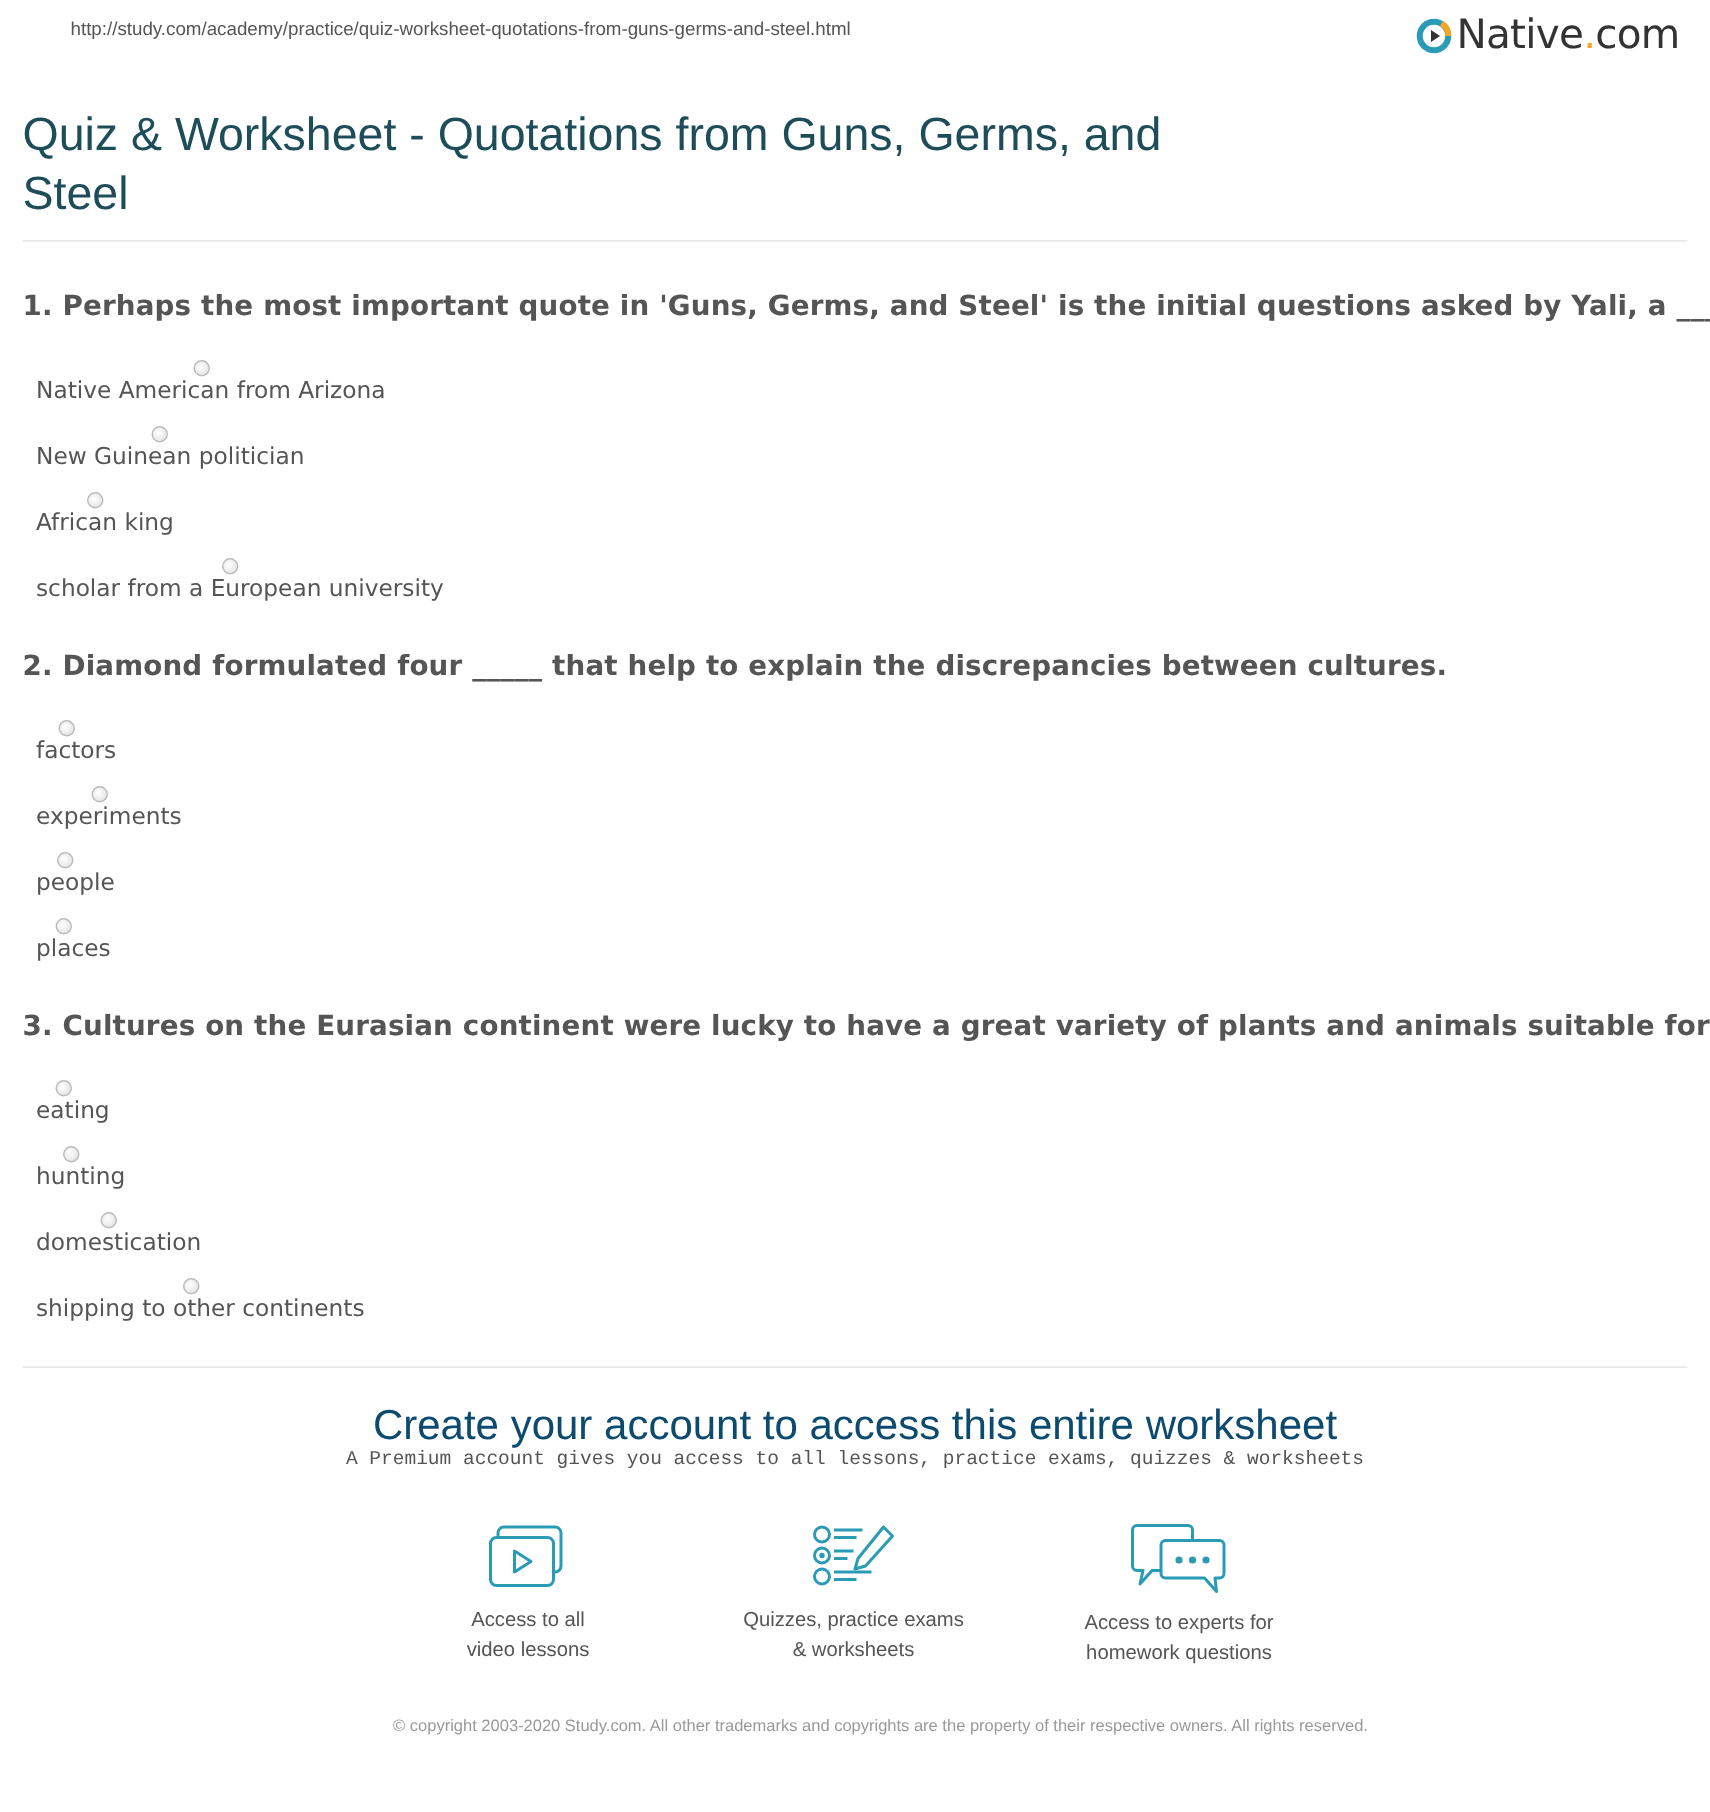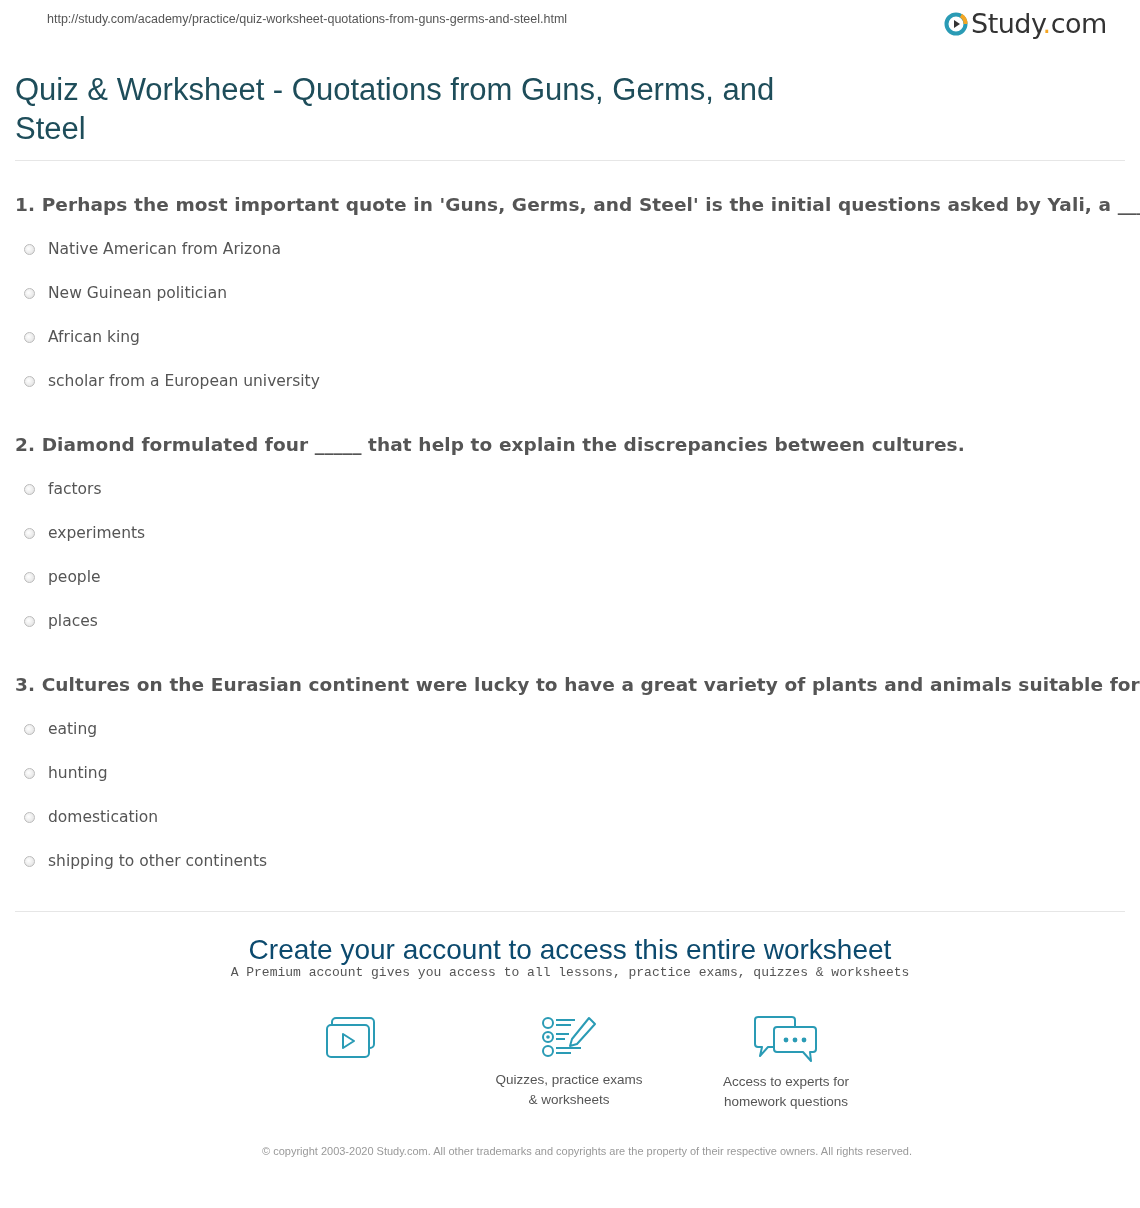--- a/index.html
+++ b/index.html
@@ -4,42 +4,42 @@
   <style>
     html, body { margin: 0; padding: 0; background: #ffffff; }
     body { width: 1140px; height: 1208px; position: relative; font-family: "DejaVu Sans", sans-serif; color: #4d4d4d; overflow: hidden; }
     .url { position: absolute; left: 15px; top: 12px; font-size: 12.5px; color: #555; font-family: "Liberation Sans", sans-serif; padding-left: 32px; }
     .logo { position: absolute; left: 944px; top: 8px; display: flex; align-items: center; }
     .logo-text { font-family: "DejaVu Sans", sans-serif; font-size: 27px; color: #333; letter-spacing: -0.5px; }
     .logo-dot { color: #f5a623; }
     .title { position: absolute; left: 15px; top: 70px; width: 830px; font-family: Liberation Sans, sans-serif; font-size: 31px; line-height: 39px; color: #1e4d5a; margin: 0; font-weight: normal; }
     .hr { position: absolute; left: 15px; right: 15px; height: 1px; background: #e6e6e6; }
     .question { position: absolute; left: 15px; font-size: 18.5px; font-weight: bold; color: #555; white-space: nowrap; letter-spacing: 0.1px; }
-    .option { position: absolute; left: 24px; display: flex; align-items: center; font-size: 15.5px; color: #555; }
+    .option { position: absolute; left: 24px; display: flex; align-items: center; font-size: 15.5px; color: #555; flex-direction: column; }
     .radio { width: 9px; height: 9px; border-radius: 50%; border: 1px solid #bbb; background: radial-gradient(circle at 40% 40%, #fff, #ddd); margin-right: 13px; }
     .cta { position: absolute; left: 0; width: 1140px; text-align: center; }
     .cta-title { top: 934px; font-size: 28px; color: #0c4a6e; font-family: "Liberation Sans", sans-serif; }
     .cta-sub { top: 965px; font-size: 13px; color: #555; font-family: Liberation Mono, monospace; }
     .feature { position: absolute; top: 1016px; width: 200px; text-align: center; }
     .feature svg { display: block; margin: 0 auto; }
     .feature-label { margin-top: 10px; font-size: 13.5px; color: #555; line-height: 20px; font-family: "Liberation Sans", sans-serif; }
     .footer { position: absolute; top: 1143px; left: 232px; width: 710px; text-align: center; font-size: 11px; color: #999; line-height: 17px; font-family: Liberation Sans, sans-serif; }
   </style>
 </head>
 <body>
 
 <div class="url">http://study.com/academy/practice/quiz-worksheet-quotations-from-guns-germs-and-steel.html</div>
 
 <div class="logo">
   <svg width="24" height="24" viewBox="0 0 24 24" style="margin-right:3px">
     <circle cx="12" cy="12" r="9.5" fill="none" stroke="#2a9bb5" stroke-width="4"></circle>
     <path d="M17 3.5 A9.5 9.5 0 0 1 21.5 12" fill="none" stroke="#f5a623" stroke-width="4"></path>
     <polygon points="10,8 16,12 10,16" fill="#333"></polygon>
   </svg>
-  <span class="logo-text"><span>Study</span><span class="logo-dot">.</span><span>com</span></span>
+  <span class="logo-text"><span>Native</span><span class="logo-dot">.</span><span>com</span></span>
 </div>
 
 <h1 class="title">Quiz &amp; Worksheet - Quotations from Guns, Germs, and Steel</h1>
 <div class="hr" style="top:160px"></div>
 
 <div class="question" style="top:194px">1. Perhaps the most important quote in 'Guns, Germs, and Steel' is the initial questions asked by Yali, a _____.</div>
 <div class="option" style="top:240px">
     <span class="radio"></span>
     <span>Native American from Arizona</span>
   </div>
@@ -96,20 +96,24 @@
 
 <div class="cta cta-title">Create your account to access this entire worksheet</div>
 <div class="cta cta-sub">A Premium account gives you access to all lessons, practice exams, quizzes &amp; worksheets</div>
 
 <div class="feature" style="left:252px">
   <svg width="52" height="44" viewBox="0 0 52 44">
     <rect x="6" y="2" width="42" height="30" rx="4" fill="none" stroke="#2a9bb5" stroke-width="2"></rect>
     <rect x="1" y="9" width="42" height="32" rx="4" fill="#fff" stroke="#2a9bb5" stroke-width="2"></rect>
     <polygon points="17,18 28,25 17,32" fill="none" stroke="#2a9bb5" stroke-width="2" stroke-linejoin="round"></polygon>
   </svg>
+  <div class="feature-label">
+      <div>Access to all</div>
+      <div>video lessons</div>
+    </div>
 </div>
 
 <div class="feature" style="left:469px">
   <svg width="56" height="44" viewBox="0 0 56 44">
     <circle cx="7" cy="7" r="5" fill="none" stroke="#2a9bb5" stroke-width="2"></circle>
     <circle cx="7" cy="21" r="5" fill="none" stroke="#2a9bb5" stroke-width="2"></circle>
     <circle cx="7" cy="21" r="1.8" fill="#2a9bb5"></circle>
     <circle cx="7" cy="35" r="5" fill="none" stroke="#2a9bb5" stroke-width="2"></circle>
     <line x1="15" y1="4" x2="34" y2="4" stroke="#2a9bb5" stroke-width="2"></line>
     <line x1="15" y1="9" x2="30" y2="9" stroke="#2a9bb5" stroke-width="2"></line>

